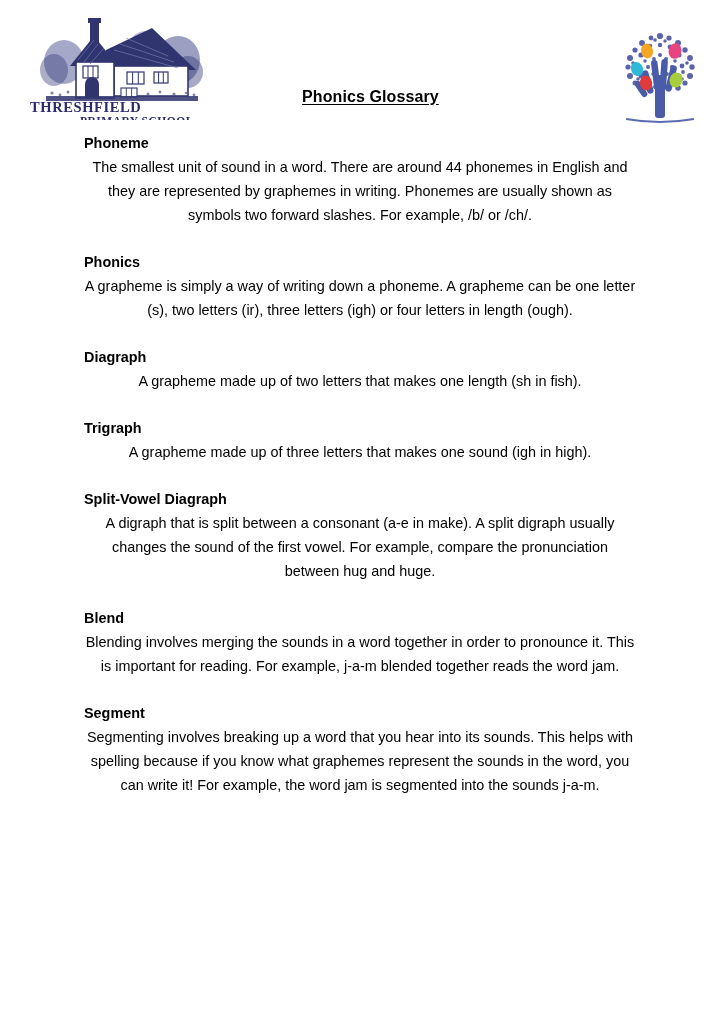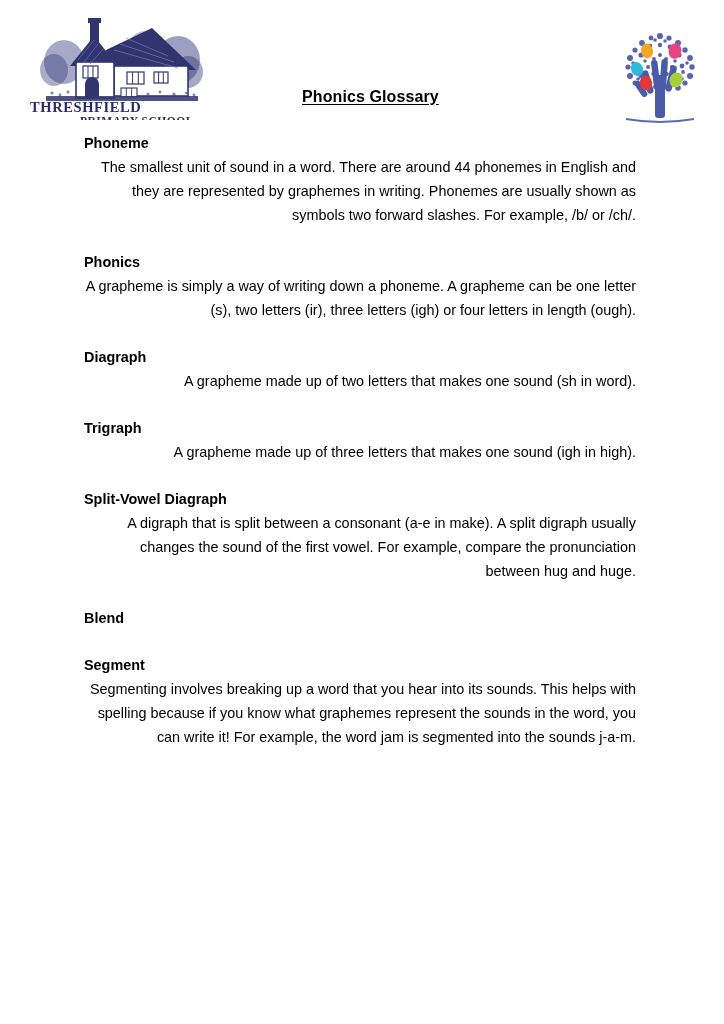--- a/index.html
+++ b/index.html
@@ -77,21 +77,21 @@
     font-weight: bold;
     line-height: 24px;
     margin: 0 0 0 0;
   }
 
   .definition {
     font-size: 14.4px;
     font-weight: normal;
     line-height: 24px;
     margin: 0;
-    text-align: right;
+    text-align: center;
   }
 </style>
 </head>
 <body>
 
 <div class="page">
 
   <div class="header">
 
     <div class="school-logo">
@@ -237,35 +237,36 @@
       <p class="definition">The smallest unit of sound in a word. There are around 44 phonemes in English and they are represented by graphemes in writing. Phonemes are usually shown as symbols two forward slashes. For example, /b/ or /ch/.</p>
     </div>
 
     <div class="entry">
       <div class="term">Phonics</div>
       <p class="definition">A grapheme is simply a way of writing down a phoneme. A grapheme can be one letter (s), two letters (ir), three letters (igh) or four letters in length (ough).</p>
     </div>
 
     <div class="entry">
       <div class="term">Diagraph</div>
-      <p class="definition">A grapheme made up of two letters that makes one sound (sh in word).</p>
+      <p class="definition">A grapheme made up of two letters that makes one length (sh in fish).</p>
     </div>
 
     <div class="entry">
       <div class="term">Trigraph</div>
       <p class="definition">A grapheme made up of three letters that makes one sound (igh in high).</p>
     </div>
 
     <div class="entry">
       <div class="term">Split-Vowel Diagraph</div>
       <p class="definition">A digraph that is split between a consonant (a-e in make). A split digraph usually changes the sound of the first vowel. For example, compare the pronunciation between hug and huge.</p>
     </div>
 
     <div class="entry">
       <div class="term">Blend</div>
+      <p class="definition">Blending involves merging the sounds in a word together in order to pronounce it. This is important for reading. For example, j-a-m blended together reads the word jam.</p>
     </div>
 
     <div class="entry">
       <div class="term">Segment</div>
       <p class="definition">Segmenting involves breaking up a word that you hear into its sounds. This helps with spelling because if you know what graphemes represent the sounds in the word, you can write it! For example, the word jam is segmented into the sounds j-a-m.</p>
     </div>
 
   </div>
 </div>
 

